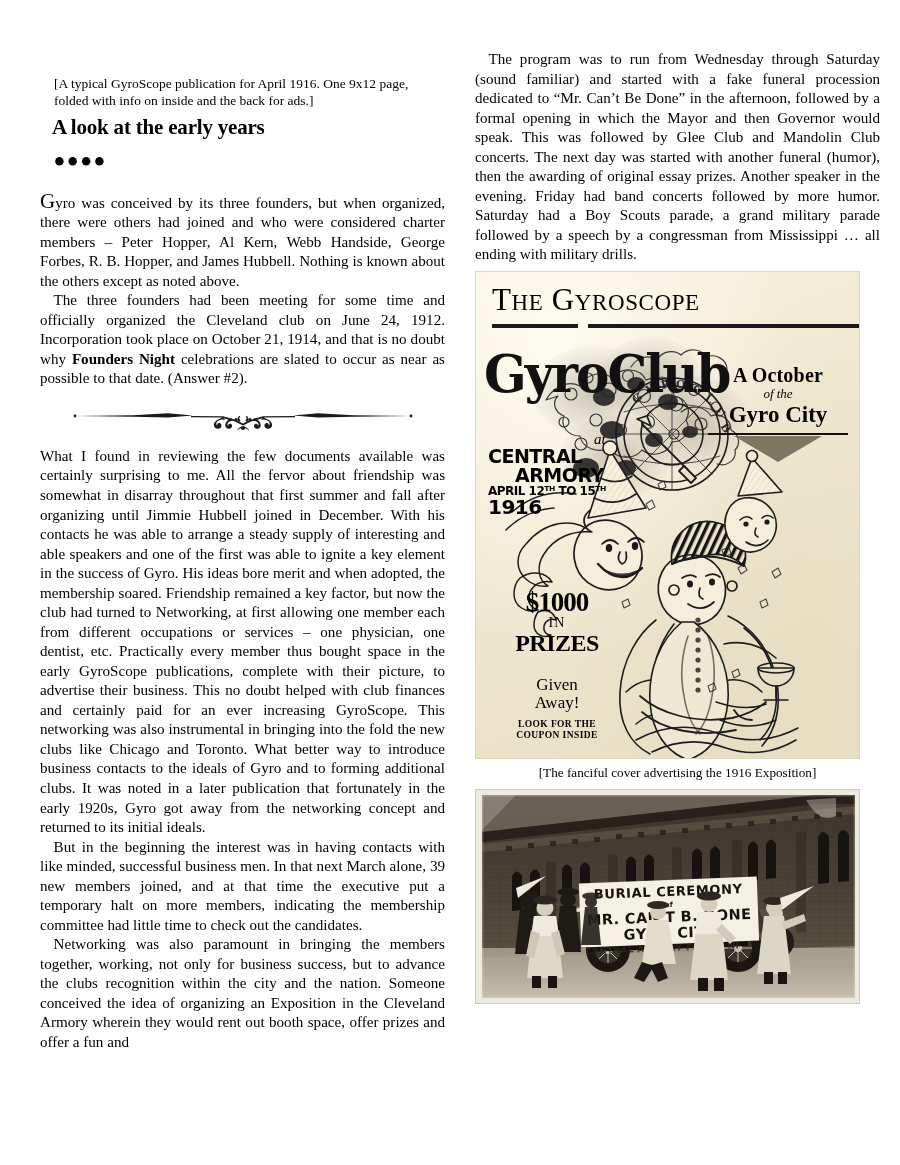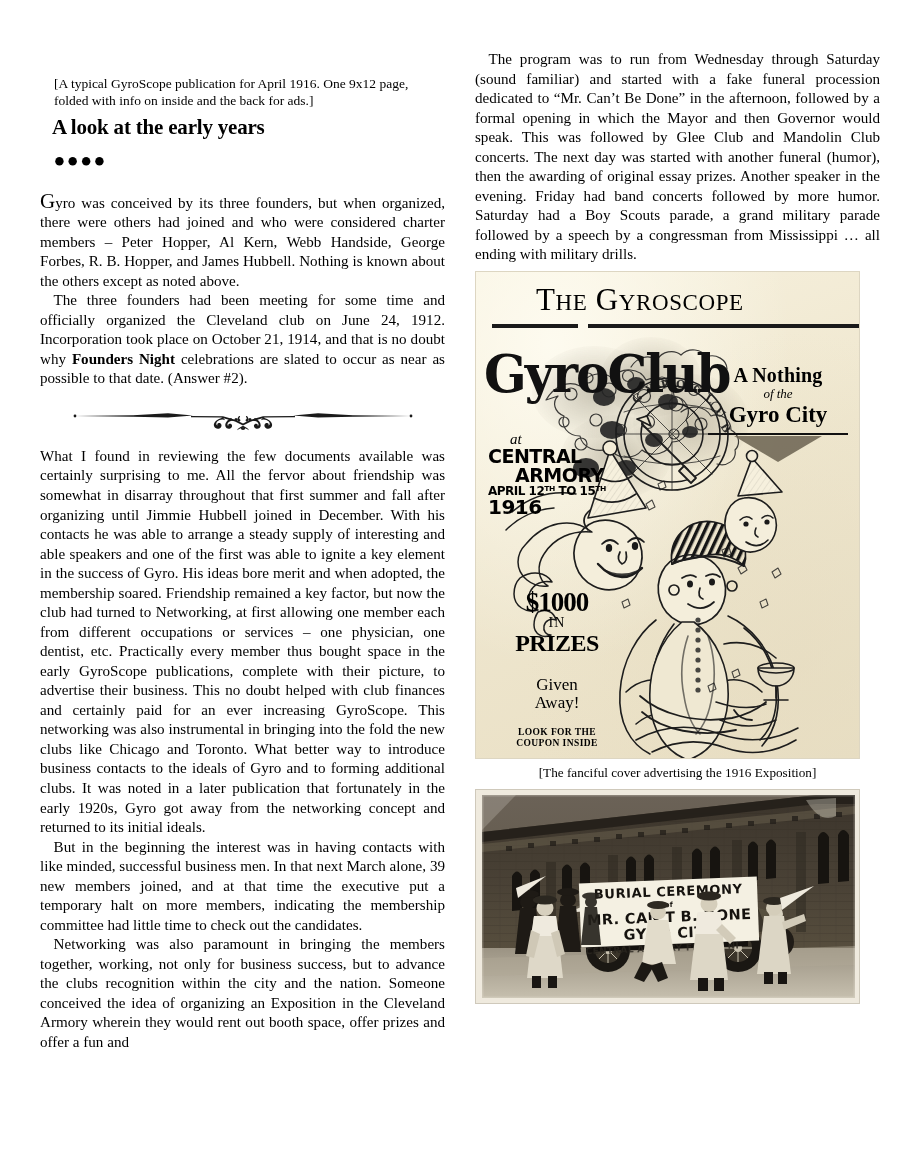--- a/index.html
+++ b/index.html
@@ -106,21 +106,20 @@
       radial-gradient(ellipse at 85% 80%, rgba(228,218,190,0.5) 0%, rgba(228,218,190,0) 60%),
       linear-gradient(160deg, #f7f1de 0%, #efe7cf 45%, #e9dfc4 100%);
   }
   .poster-title {
     position: absolute;
     top: 10px; left: 16px; right: 4px;
     font-size: 31px;
     letter-spacing: 0.6px;
     font-weight: normal;
     white-space: nowrap;
-    margin-left: 44px;
   }
   .poster-title .sc { font-size: 31px; }
   .poster-title .sc2 { font-size: 23px; }
   .poster-rule {
     position: absolute;
     top: 52px; left: 16px; right: 0px;
     height: 4px;
     background: #1a1a1a;
   }
   .poster-rule.seg {
@@ -161,38 +160,38 @@
     border-top: 26px solid #6a6250;
     opacity: 0.85;
   }
   .venue {
     position: absolute;
     top: 160px; left: 12px;
     line-height: 1.0;
     font-family: "DejaVu Sans", sans-serif;
     font-weight: bold;
   }
-  .venue .at { font-size: 15px; margin-left: 22px; font-family:"Liberation Serif",serif; font-weight:normal; font-style: italic;}
+  .venue .at { font-size: 15px; margin-left: 22px; font-family:"Liberation Serif",serif; font-weight:normal; font-style: italic; text-align: right;}
   .venue .v1 { font-size: 19px; letter-spacing: -0.5px; }
   .venue .v2 { font-size: 19px; letter-spacing: -0.5px; margin-left: 27px;}
   .venue .v3 { font-size: 12px; letter-spacing: -0.5px; }
   .venue .v4 { font-size: 20px; letter-spacing: -0.5px; }
   .prizes {
     position: absolute;
     left: 20px; top: 316px;
     width: 122px;
     text-align: center;
     line-height: 1.05;
   }
   .prizes .p1 { font-size: 27px; font-weight: bold; letter-spacing: -1px;}
   .prizes .p2 { font-size: 14px; letter-spacing: 1px; }
   .prizes .p3 { font-size: 24px; font-weight: bold; letter-spacing: -0.5px; }
   .prizes .p4 { font-size: 17px; margin-top: 20px;}
   .prizes .p5 { font-size: 17px; }
-  .prizes .p6 { font-size: 9.5px; letter-spacing: 0.4px; margin-top: 16px; font-weight: bold;}
+  .prizes .p6 { font-size: 9.5px; letter-spacing: 0.4px; margin-top: 8px; font-weight: bold;}
   .art { position: absolute; inset: 0; pointer-events: none; }
   
   .photo {
     position: relative;
     width: 385px;
     height: 215px;
     overflow: hidden;
     background: #4a4339;
     margin-top: 4px;
     border: 1px solid #cfc9bb;
@@ -463,21 +462,21 @@
           <div class="poster-rule seg"></div>
           <div class="poster-rule seg2"></div>
 
           <div class="poster-title">
             <span class="sc">T</span><span class="sc2">HE</span>&nbsp;<span class="sc">G</span><span class="sc2">YROSCOPE</span>
           </div>
 
           <div class="gyroclub">GyroClub</div>
 
           <div class="souvenir">
-            <div class="l1">A Nothing</div>
+            <div class="l1">A October</div>
             <div class="l2">of the</div>
             <div class="l3">Gyro City</div>
             <div class="souvenir-rule"></div>
             <div class="souvenir-tri"></div>
           </div>
 
           <div class="venue">
             <div class="at">at</div>
             <div class="v1">CENTRAL</div>
             <div class="v2">ARMORY</div>

